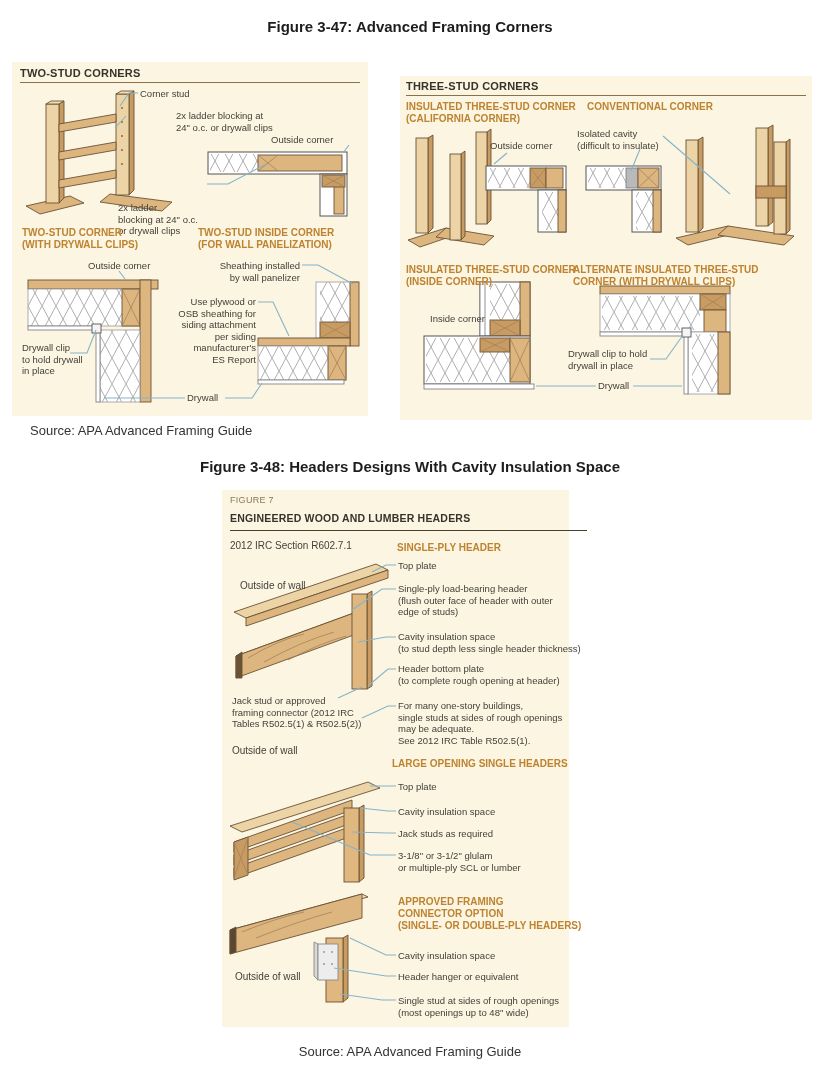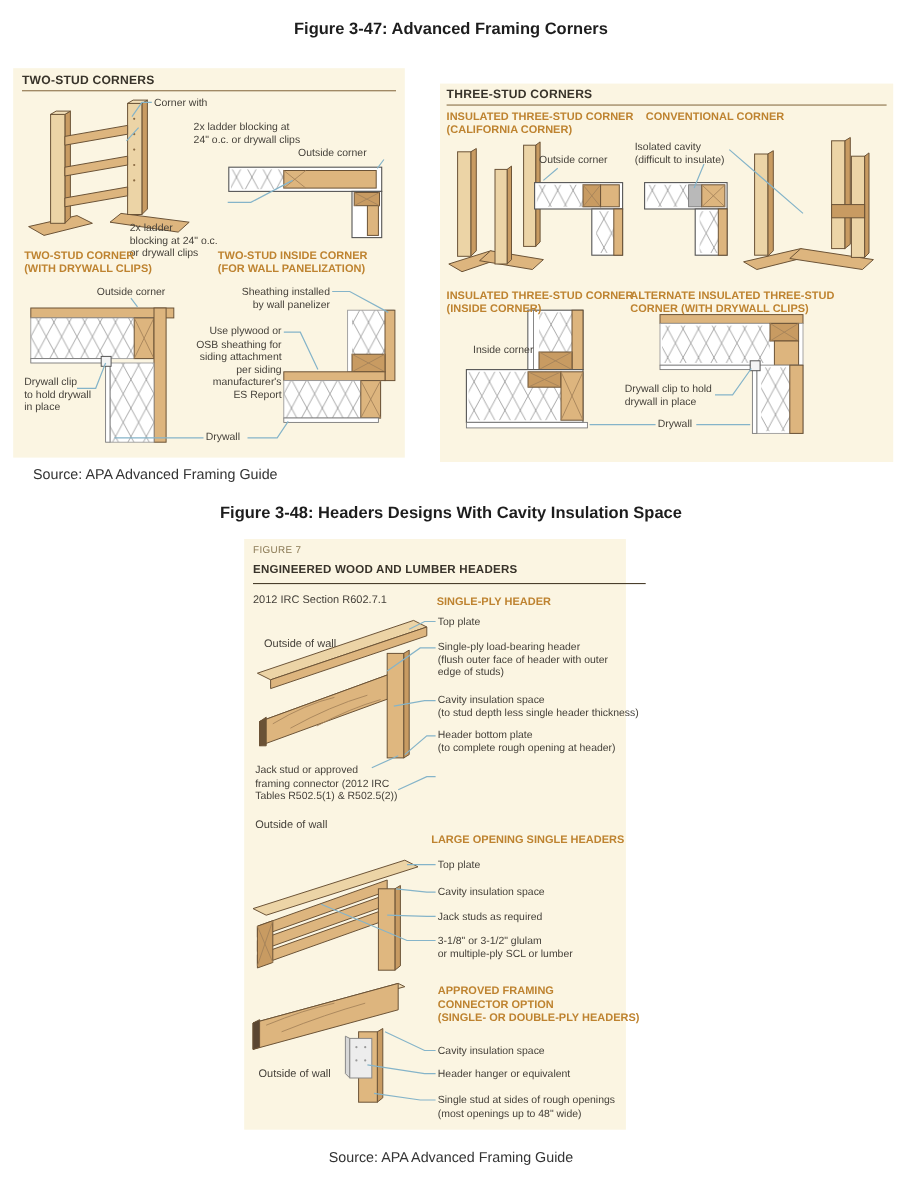--- a/index.html
+++ b/index.html
@@ -113,21 +113,21 @@
          M290,203 L306,203 L341,222
          M246,240 L261,240 L277,274
          M58,291 L75,291 L84,268
          M92,336 L173,336
          M213,336 L240,336 L250,321"></path>
   </svg>
 
   <div class="ph" style="left:8px; top:5px;">TWO-STUD CORNERS</div>
   <div class="rule" style="left:8px; top:20px; width:340px;"></div>
 
-  <div class="lbl" style="left:128px; top:26px;">Corner with</div>
+  <div class="lbl" style="left:128px; top:26px;">Corner stud</div>
   <div class="lbl" style="left:116px; top:48px;padding-left:48px;">2x ladder blocking at
 24" o.c. or drywall clips</div>
   <div class="lbl" style="left:259px; top:72px;">Outside corner</div>
   <div class="lbl" style="left:106px; top:112px;margin-top:28px;">2x ladder
 blocking at 24" o.c.
 or drywall clips</div>
 
   <div class="oh" style="left:10px; top:165px;">TWO-STUD CORNER
 (WITH DRYWALL CLIPS)</div>
   <div class="oh" style="left:186px; top:165px;">TWO-STUD INSIDE CORNER
@@ -332,20 +332,24 @@
   <div class="lbl" style="left:176px; top:93px;">Single-ply load-bearing header
 (flush outer face of header with outer
 edge of studs)</div>
   <div class="lbl" style="left:176px; top:141px;">Cavity insulation space
 (to stud depth less single header thickness)</div>
   <div class="lbl" style="left:176px; top:173px;">Header bottom plate
 (to complete rough opening at header)</div>
   <div class="lbl" style="left:10px; top:205px;">Jack stud or approved
 framing connector (2012 IRC
 Tables R502.5(1) &amp; R502.5(2))</div>
+  <div class="lbl" style="left:176px; top:210px;">For many one-story buildings,
+single studs at sides of rough openings
+may be adequate.
+See 2012 IRC Table R502.5(1).</div>
 
   <div class="lbl" style="left:10px; top:255px; font-size:10px;">Outside of wall</div>
   <div class="oh" style="left:170px; top:268px;">LARGE OPENING SINGLE HEADERS</div>
   <div class="lbl" style="left:176px; top:291px;">Top plate</div>
   <div class="lbl" style="left:176px; top:316px;">Cavity insulation space</div>
   <div class="lbl" style="left:176px; top:338px;">Jack studs as required</div>
   <div class="lbl" style="left:176px; top:360px;">3-1/8" or 3-1/2" glulam
 or multiple-ply SCL or lumber</div>
 
   <div class="oh" style="left:176px; top:406px;">APPROVED FRAMING

